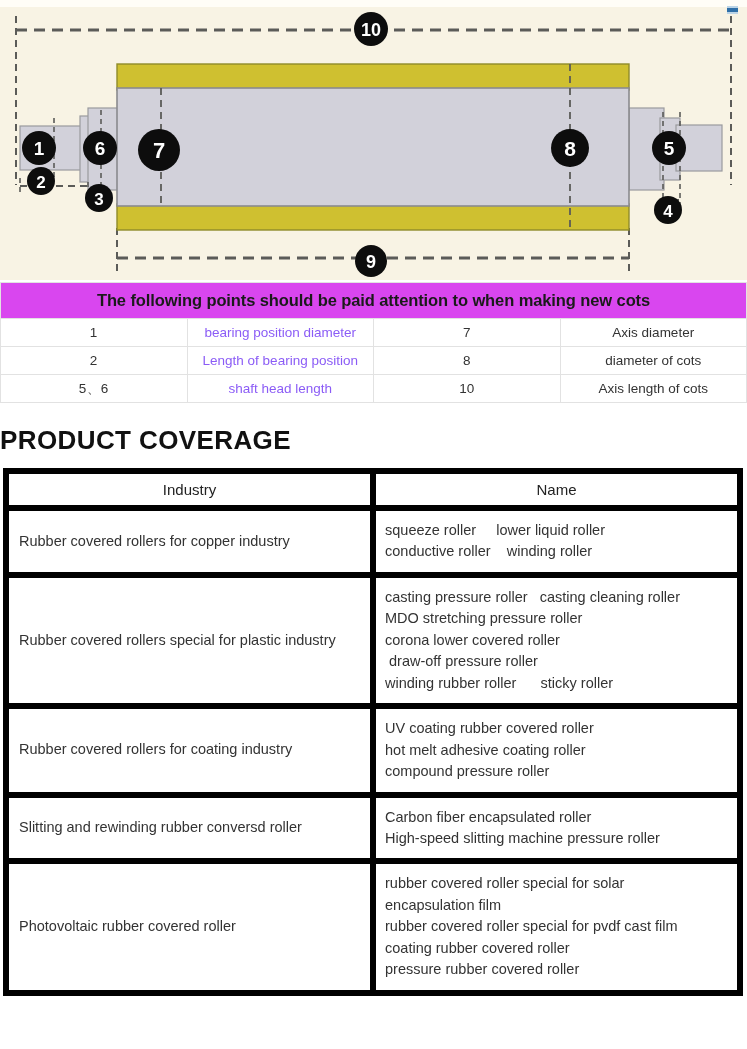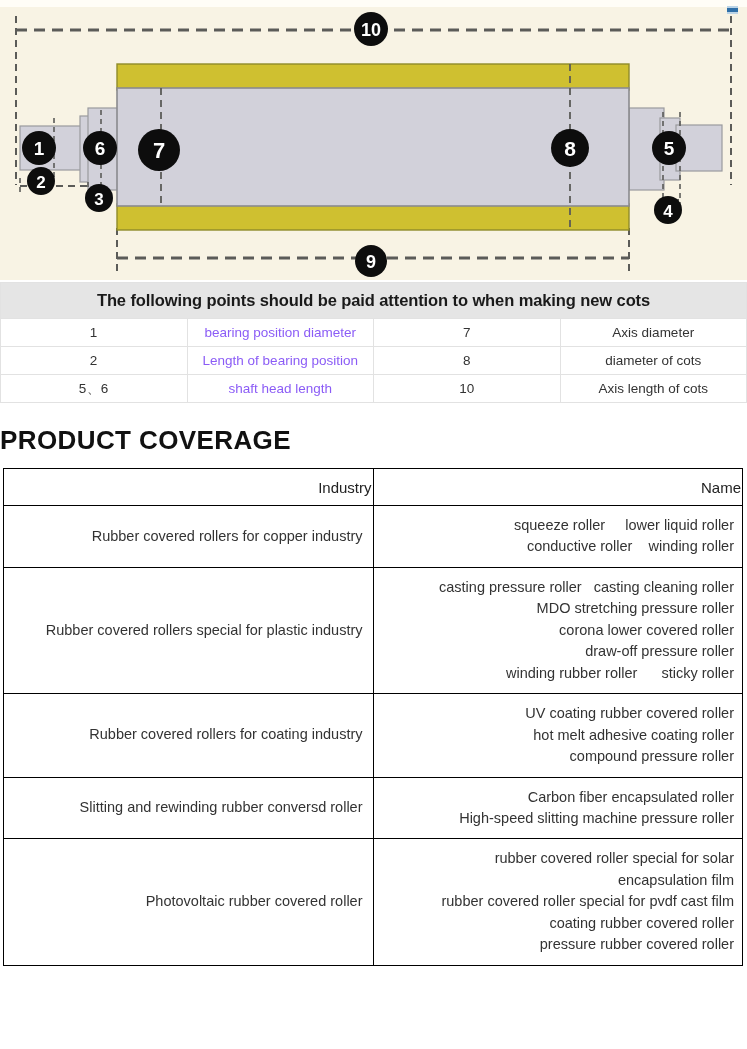--- a/index.html
+++ b/index.html
@@ -43,21 +43,21 @@
     margin-top: 2px;
     table-layout: fixed;
   }
   .table1 th, .table1 td {
     border: 1px solid #e2e2e2;
     padding: 0;
     text-align: center;
     vertical-align: middle;
   }
   .t1-head {
-    background: #e5e5e5;
+    background: #d946ef;
     font-size: 16.5px;
     font-weight: bold;
     color: #1a1a1a;
     height: 36px;
     letter-spacing: -0.1px;
     border-top: 1px solid #e2e2e2;
   }
   .t1-num {
     width: 150px;
     font-size: 13.5px;
@@ -85,23 +85,22 @@
   }
 
   
   .table2 {
     width: 740px;
     margin: 0 0 22px 3px;
     border-collapse: collapse;
     table-layout: fixed;
   }
   .table2 th, .table2 td {
-    border: 1px solid #000000;
+    border: 6px solid #000000;
     vertical-align: middle;
-    text-align: right;
   }
   .t2-head {
     text-align: center;
     font-size: 15px;
     font-weight: normal;
     color: #222;
     height: 37px;
   }
   .t2-industry {
     width: 359px;
@@ -109,21 +108,21 @@
     font-size: 14.5px;
     color: #333;
     line-height: 1.5;
   }
   .t2-name {
     padding: 9px 8px 9px 9px;
     font-size: 14.5px;
     color: #333;
     line-height: 1.48;
   }
-  .t2-name .nline { display: block; white-space: pre; margin-left: 15px; }
+  .t2-name .nline { display: block; white-space: pre; }
 </style>
 </head>
 <body>
 
 <div class="diagram-wrap">
   <svg width="747" height="280" viewBox="0 0 747 280">
     <rect x="0" y="0" width="747" height="280" fill="#f8f3e4"></rect>
     <rect x="0" y="0" width="747" height="7" fill="#fffdf7"></rect>
 
     <g>

